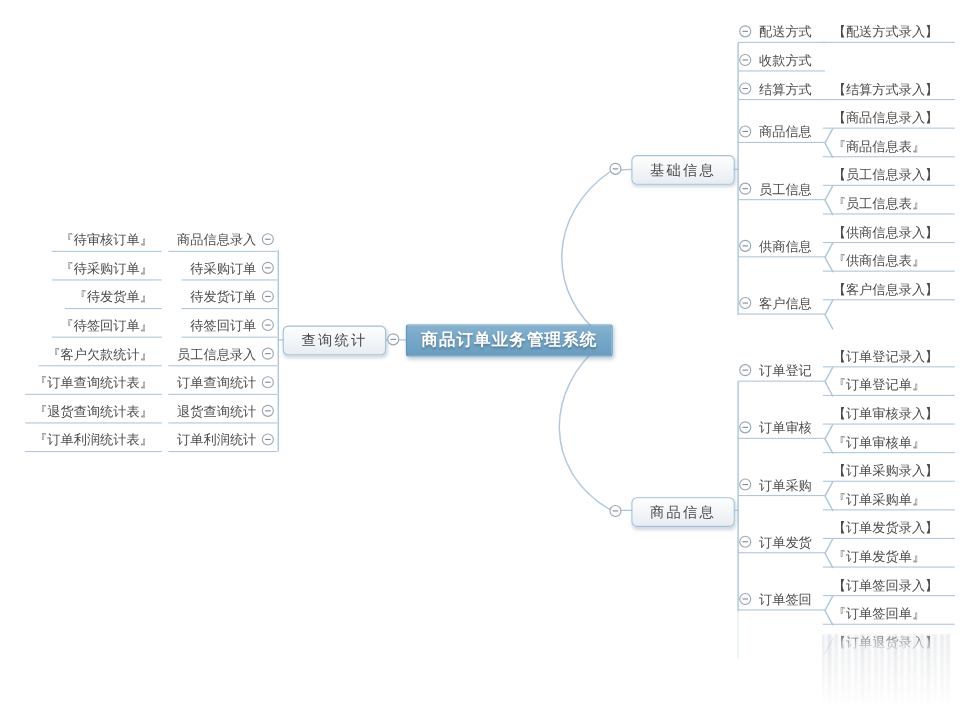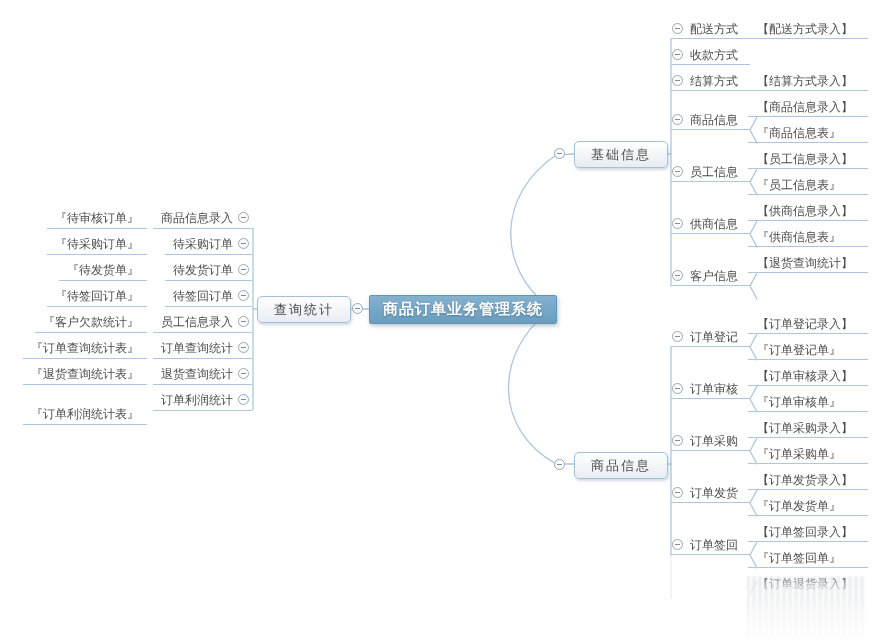--- a/index.html
+++ b/index.html
@@ -116,21 +116,21 @@
   <div class="minus" style="left:238px;top:342px">
       <i></i>
     </div>
 
   <div class="lbl leafL" style="top:364px">『退货查询统计表』</div>
   <div class="lbl catL" style="top:364px">退货查询统计</div>
   <div class="minus" style="left:238px;top:368px">
       <i></i>
     </div>
 
-  <div class="lbl leafL" style="top:404px">『订单利润统计表』</div>
+  <div class="lbl leafL" style="top:390px">『订单利润统计表』</div>
   <div class="lbl catL" style="top:390px">订单利润统计</div>
   <div class="minus" style="left:238px;top:394px">
       <i></i>
     </div>
 
   <div class="minus" style="left:672px;top:23px">
       <i></i>
     </div>
   <div class="lbl catR" style="top:19px">配送方式</div>
   <div class="lbl leafR" style="top:19px">【配送方式录入】</div>
@@ -164,21 +164,21 @@
       <i></i>
     </div>
   <div class="lbl catR" style="top:214px">供商信息</div>
   <div class="lbl leafR" style="top:201px">【供商信息录入】</div>
   <div class="lbl leafR" style="top:227px">『供商信息表』</div>
 
   <div class="minus" style="left:672px;top:270px">
       <i></i>
     </div>
   <div class="lbl catR" style="top:266px">客户信息</div>
-  <div class="lbl leafR" style="top:253px">【退货查询统计】</div>
+  <div class="lbl leafR" style="top:253px">【客户信息录入】</div>
 
   <div class="minus" style="left:672px;top:331px">
       <i></i>
     </div>
   <div class="lbl catR" style="top:327px">订单登记</div>
   <div class="lbl leafR" style="top:314px">【订单登记录入】</div>
   <div class="lbl leafR" style="top:340px">『订单登记单』</div>
 
   <div class="minus" style="left:672px;top:383px">
       <i></i>

